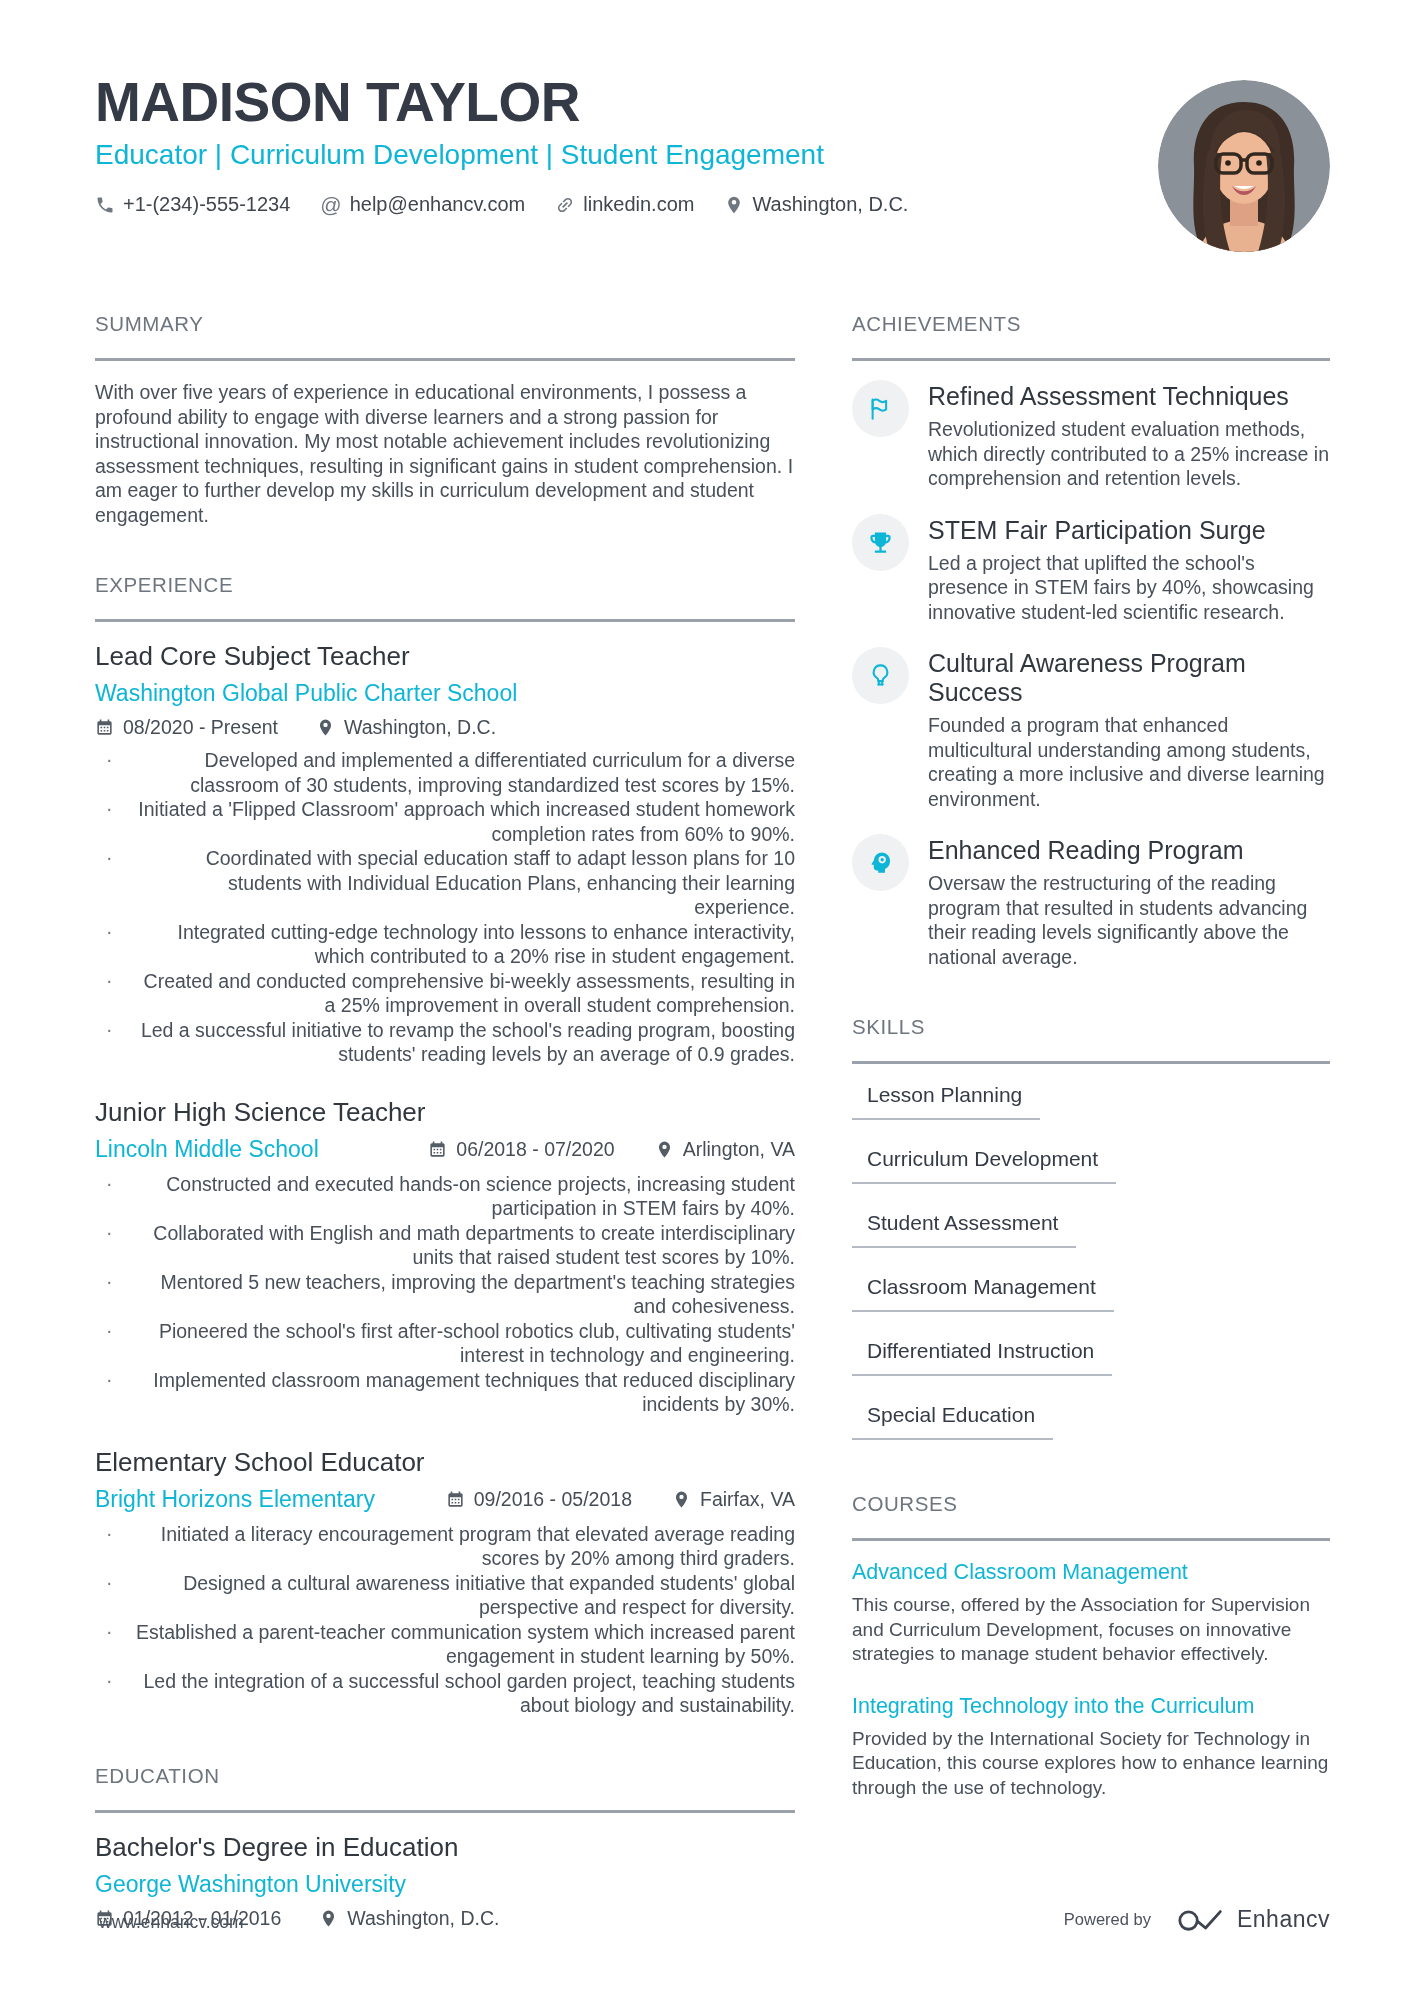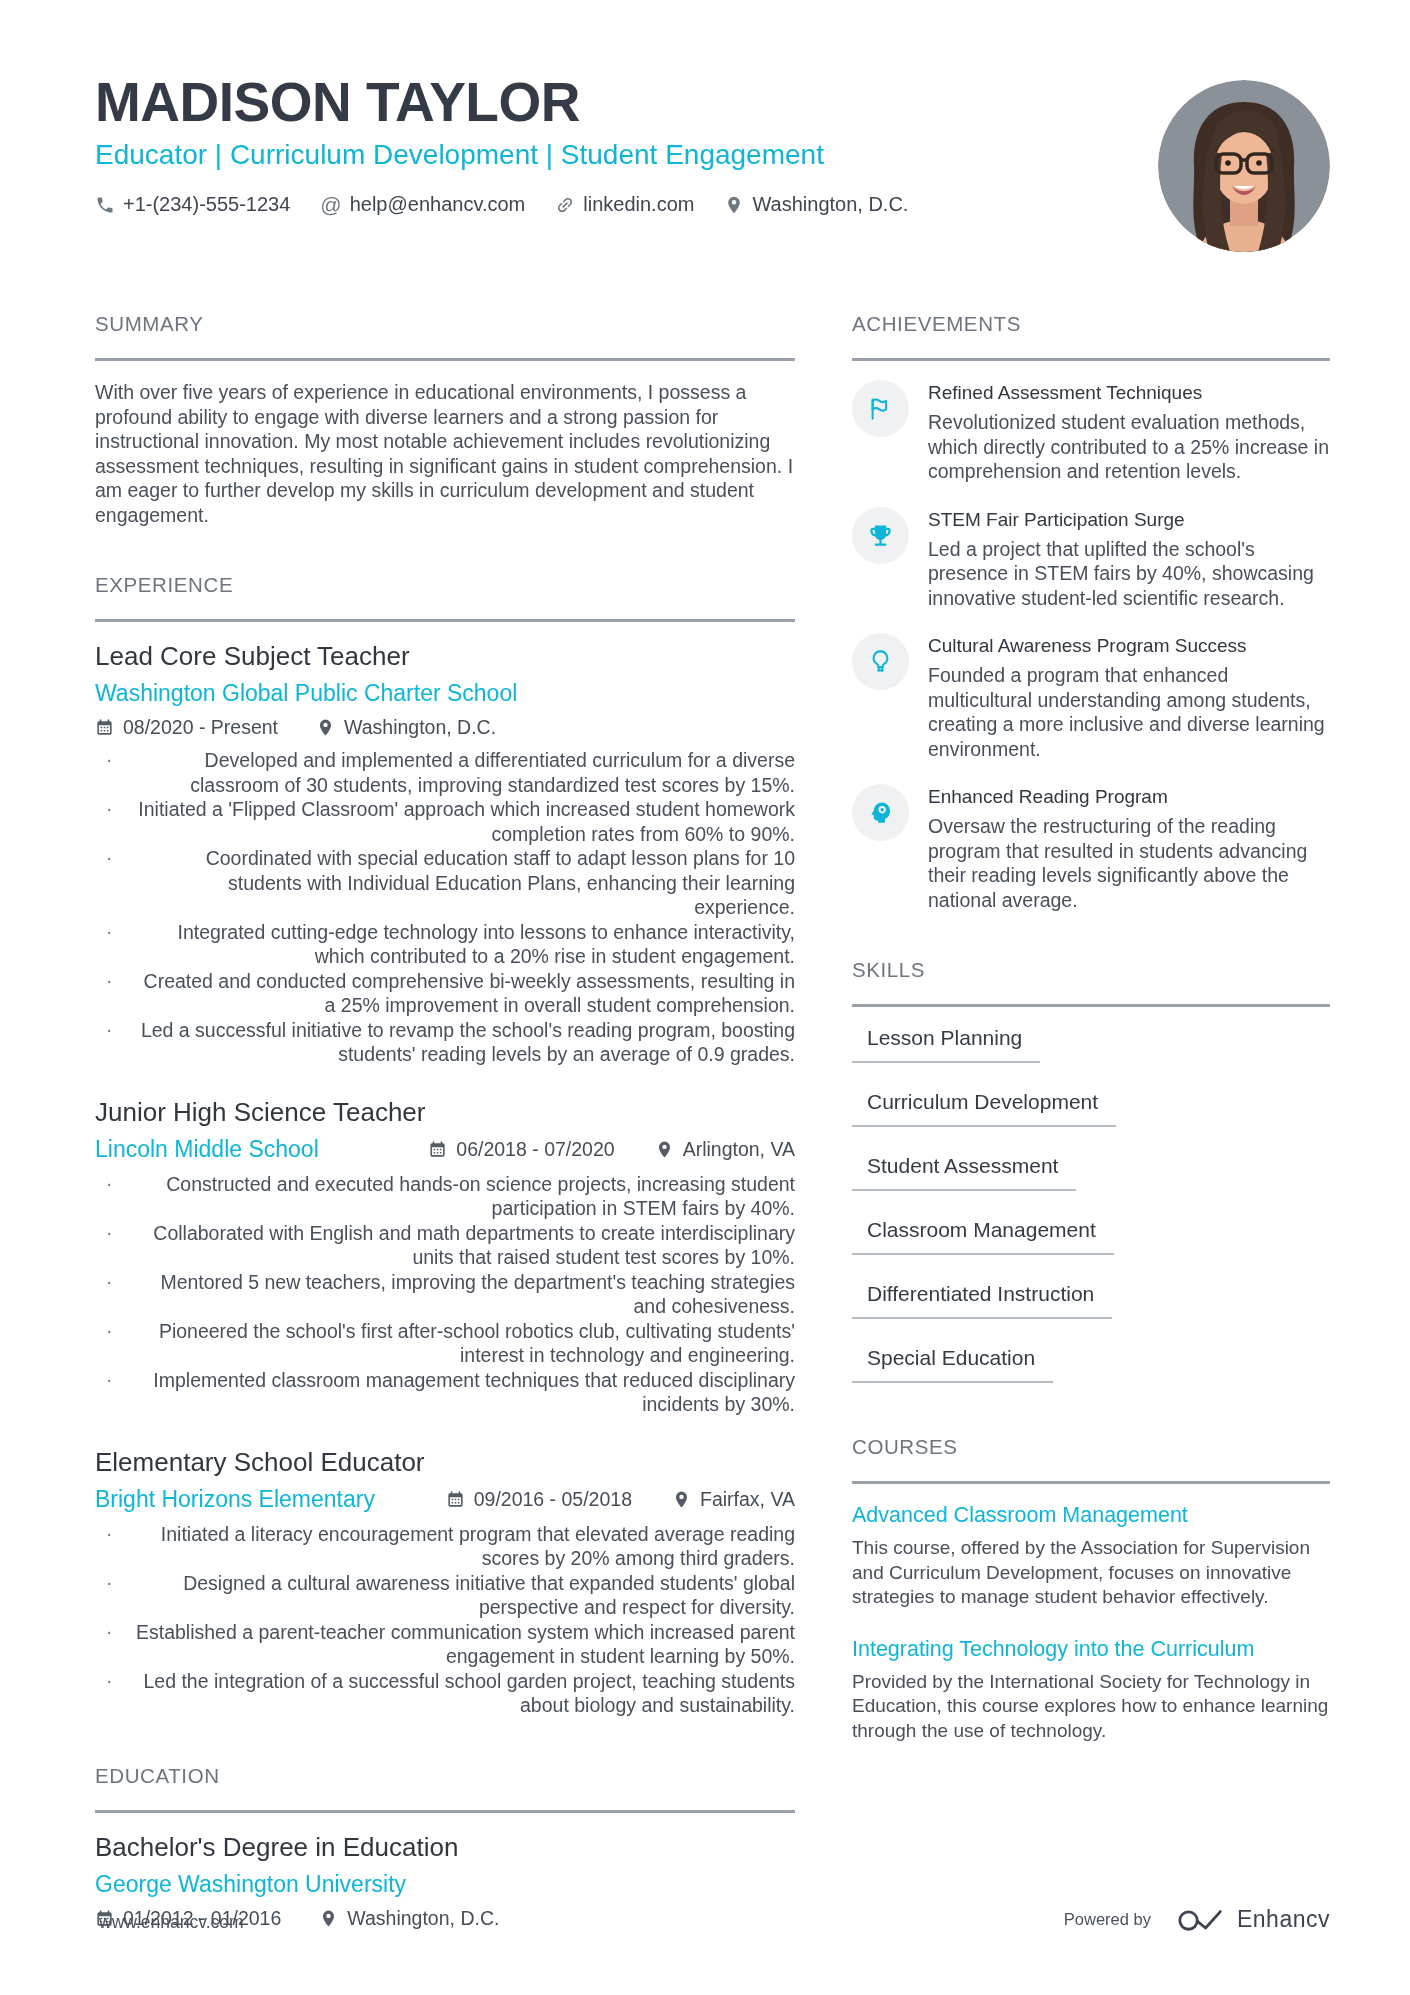--- a/index.html
+++ b/index.html
@@ -50,21 +50,21 @@
   .meta svg{width:19px;height:19px;fill:#545c66;flex-shrink:0;}
   .meta-row{display:flex;gap:38px;margin-top:9px;}
   .bullets{list-style:none;margin:9px 0 0 0;padding:0;text-align:right;}
   .bullets li{position:relative;padding-left:33px;font-size:19.5px;line-height:24.5px;color:var(--body-text);}
   .bullets li::before{content:"\00B7";position:absolute;left:11px;top:-1px;color:var(--section-label);}
 
   
   .ach-item{display:flex;gap:19px;margin-bottom:23px;}
   .ach-icon{width:57px;height:57px;border-radius:50%;background:var(--circle-bg);display:flex;align-items:center;justify-content:center;flex-shrink:0;}
   .ach-icon svg{width:27px;height:27px;}
-  .ach-title{font-size:19px;color:var(--heading-dark);margin:2px 0 6px 0;}
+  .ach-title{font-size:25px;color:var(--heading-dark);margin:2px 0 6px 0;}
   .ach-text{font-size:19.5px;line-height:24.5px;color:var(--body-text);}
 
   
   .skills-section{margin-bottom:52px;}
   .skill{font-size:21px;color:var(--name-dark);border-bottom:2px solid var(--skill-rule);padding:0 18px 11px 15px;margin-bottom:27px;width:fit-content;}
 
   
   .course{margin-bottom:27px;}
   .course-title{font-size:21.5px;color:var(--accent);margin-bottom:8px;}
   .course-text{font-size:19px;line-height:24.5px;color:var(--body-text);}

